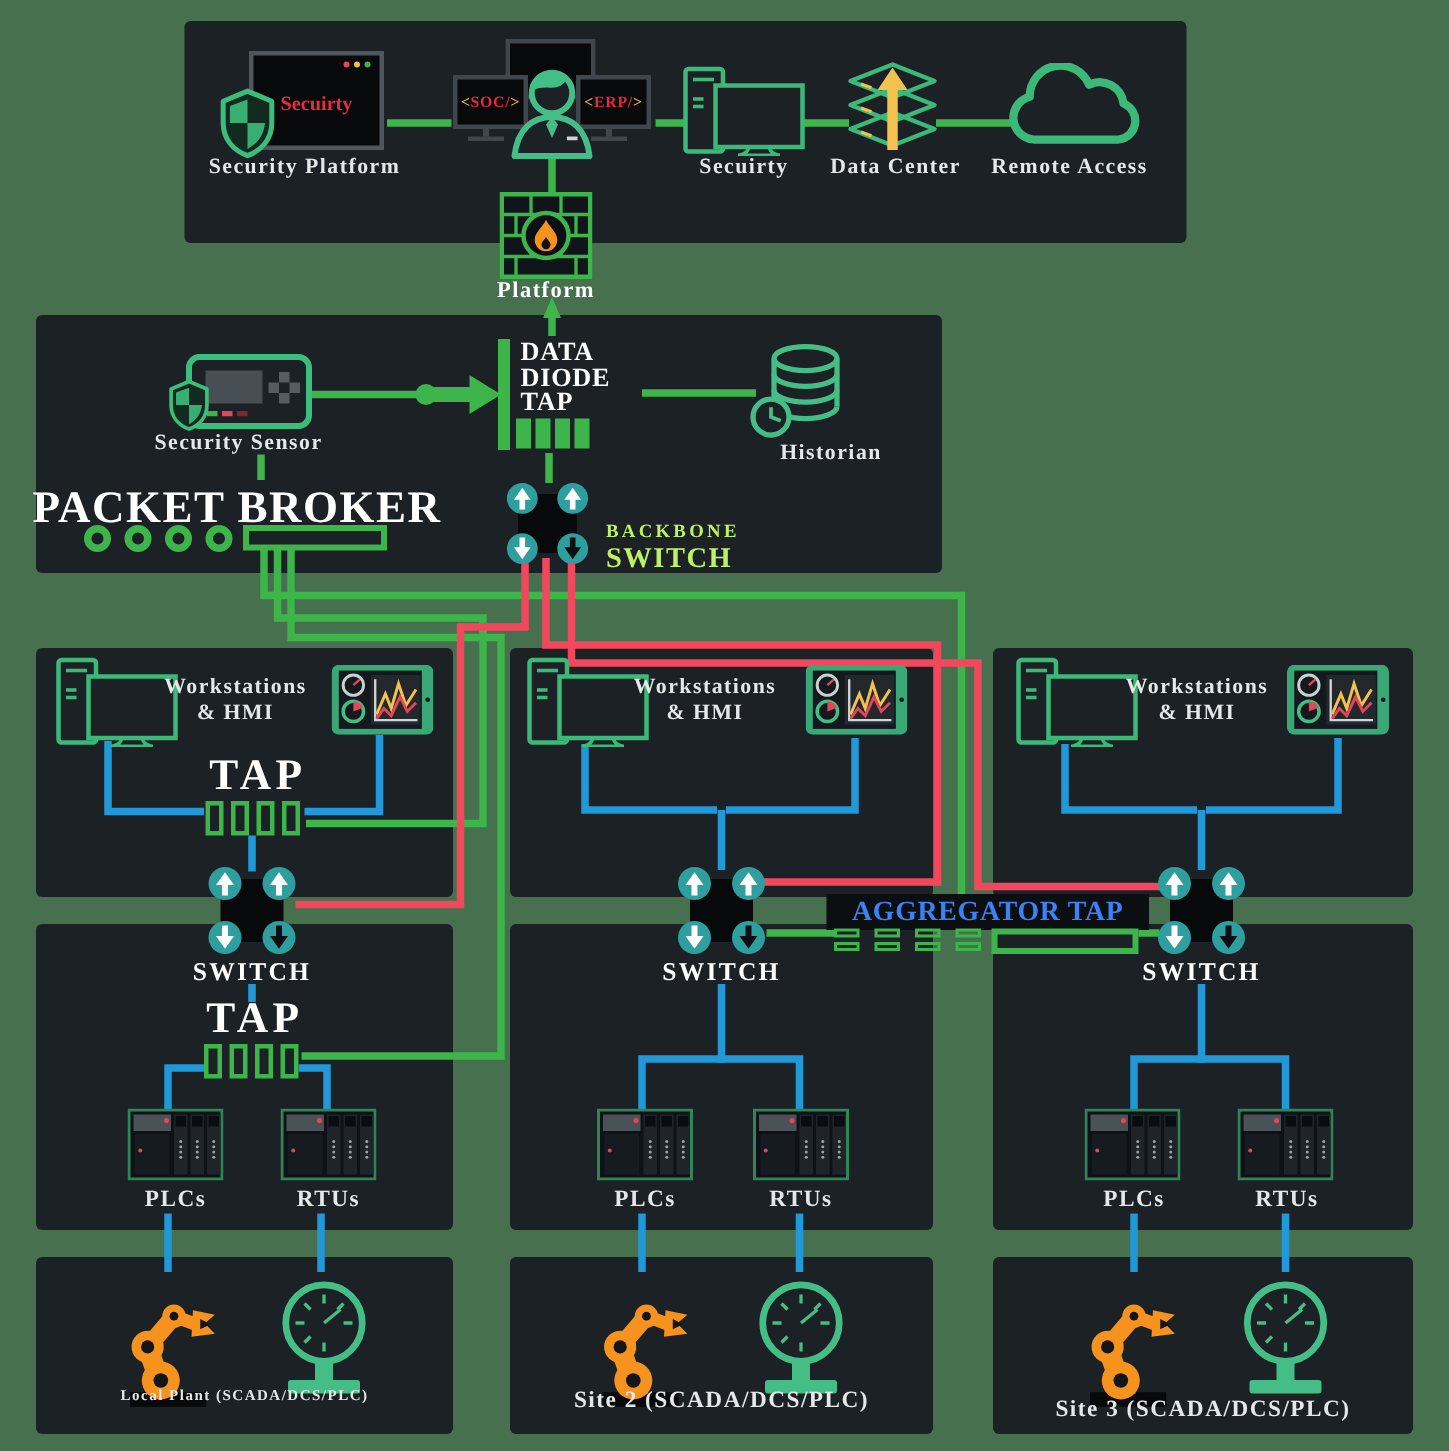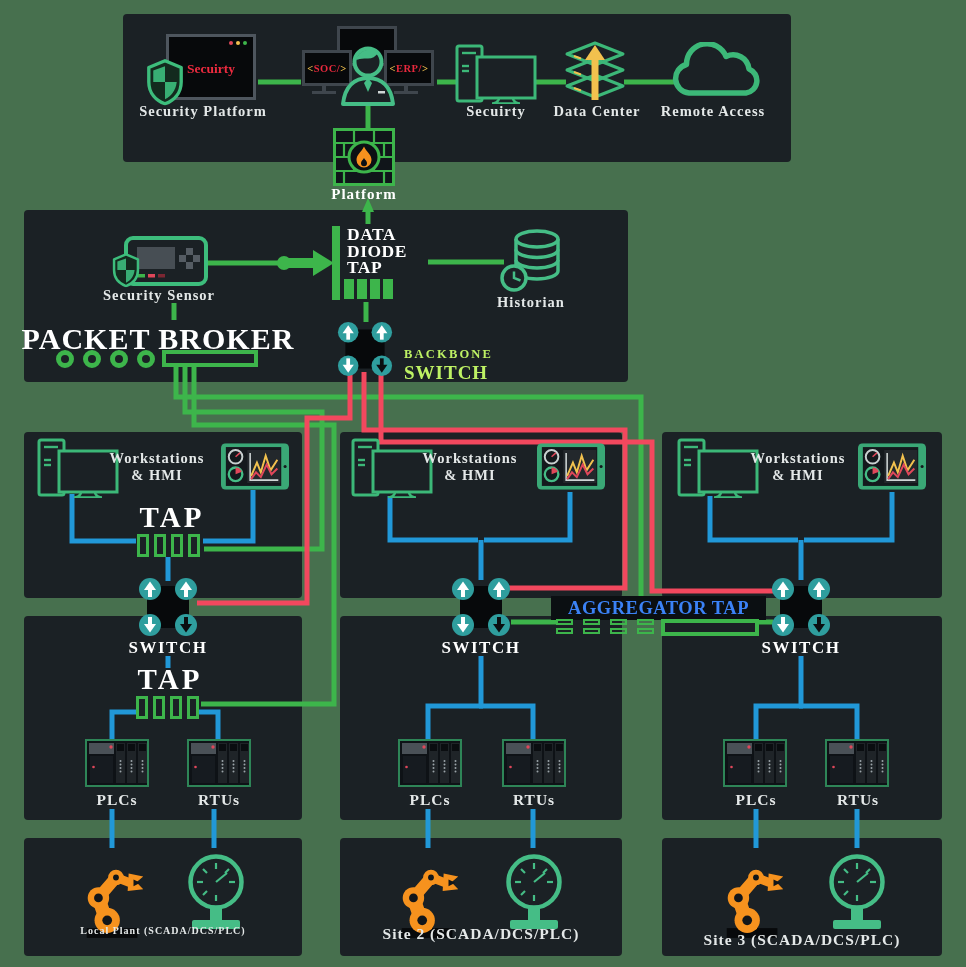--- a/index.html
+++ b/index.html
@@ -355,21 +355,21 @@
     <ellipse cx="37" cy="11" rx="21" ry="8"></ellipse>
     <path d="M16 11 V43"></path>
     <path d="M58 11 V43"></path>
     <path d="M16 21.5 a21 8 0 0 0 42 0"></path>
     <path d="M16 32 a21 8 0 0 0 42 0"></path>
     <path d="M16 43 a21 8 0 0 0 42 0"></path>
   </g>
   <circle cx="14" cy="50" r="12" fill="#1b2125" stroke="#45bd86" stroke-width="3.5"></circle>
   <path d="M14 43.5 V50 L20.5 52.5" stroke="#45bd86" stroke-width="2.5" fill="none"></path>
 </svg>
-<div class="lbl" style="left:531px;top:294px">Historian</div>
+<div class="lbl" style="left:554px;top:294px">Historian</div>
 
 <svg class="node" style="left:337px;top:321px" width="56" height="56" viewBox="0 0 60 60">
       <use href="#sw"></use>
     </svg>
 <div style="position:absolute;left:404px;top:347px;z-index:4;color:#bef264;font-weight:bold;white-space:nowrap">
   <div style="font-size:12.5px;letter-spacing:2.2px">BACKBONE</div>
   <div style="font-size:19px;letter-spacing:1px">SWITCH</div>
 </div>
 
 <div class="aggbar" style="left:551px;top:596px;width:215px;height:24px">

